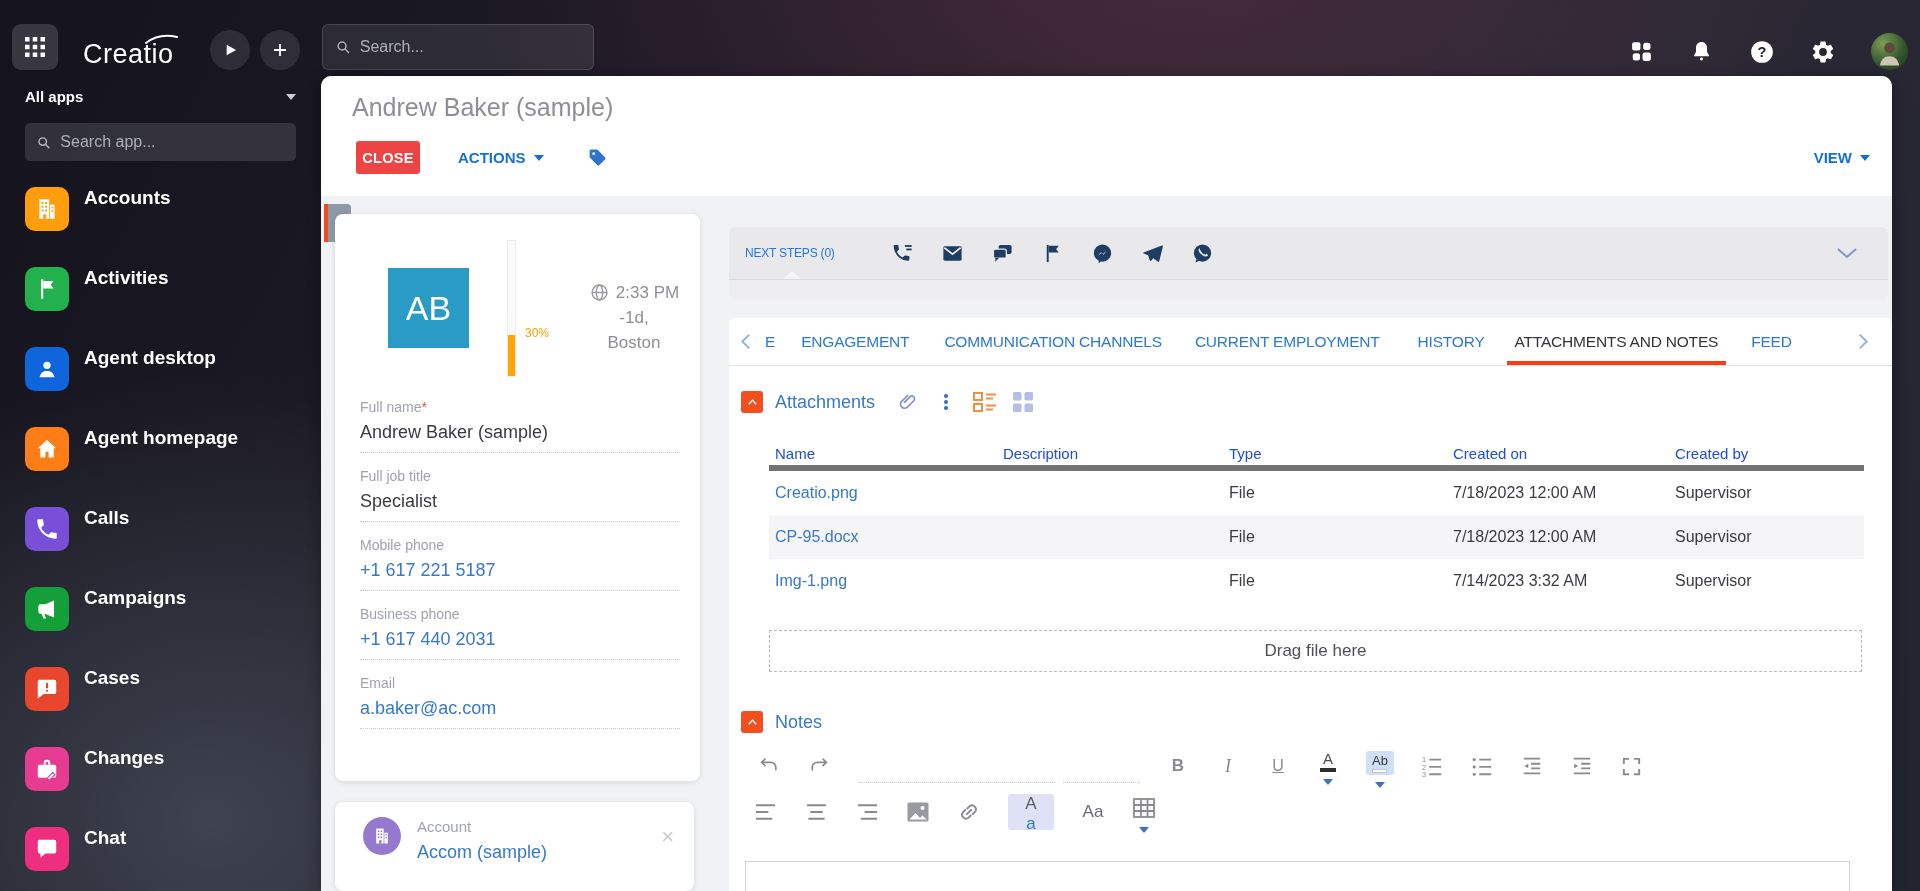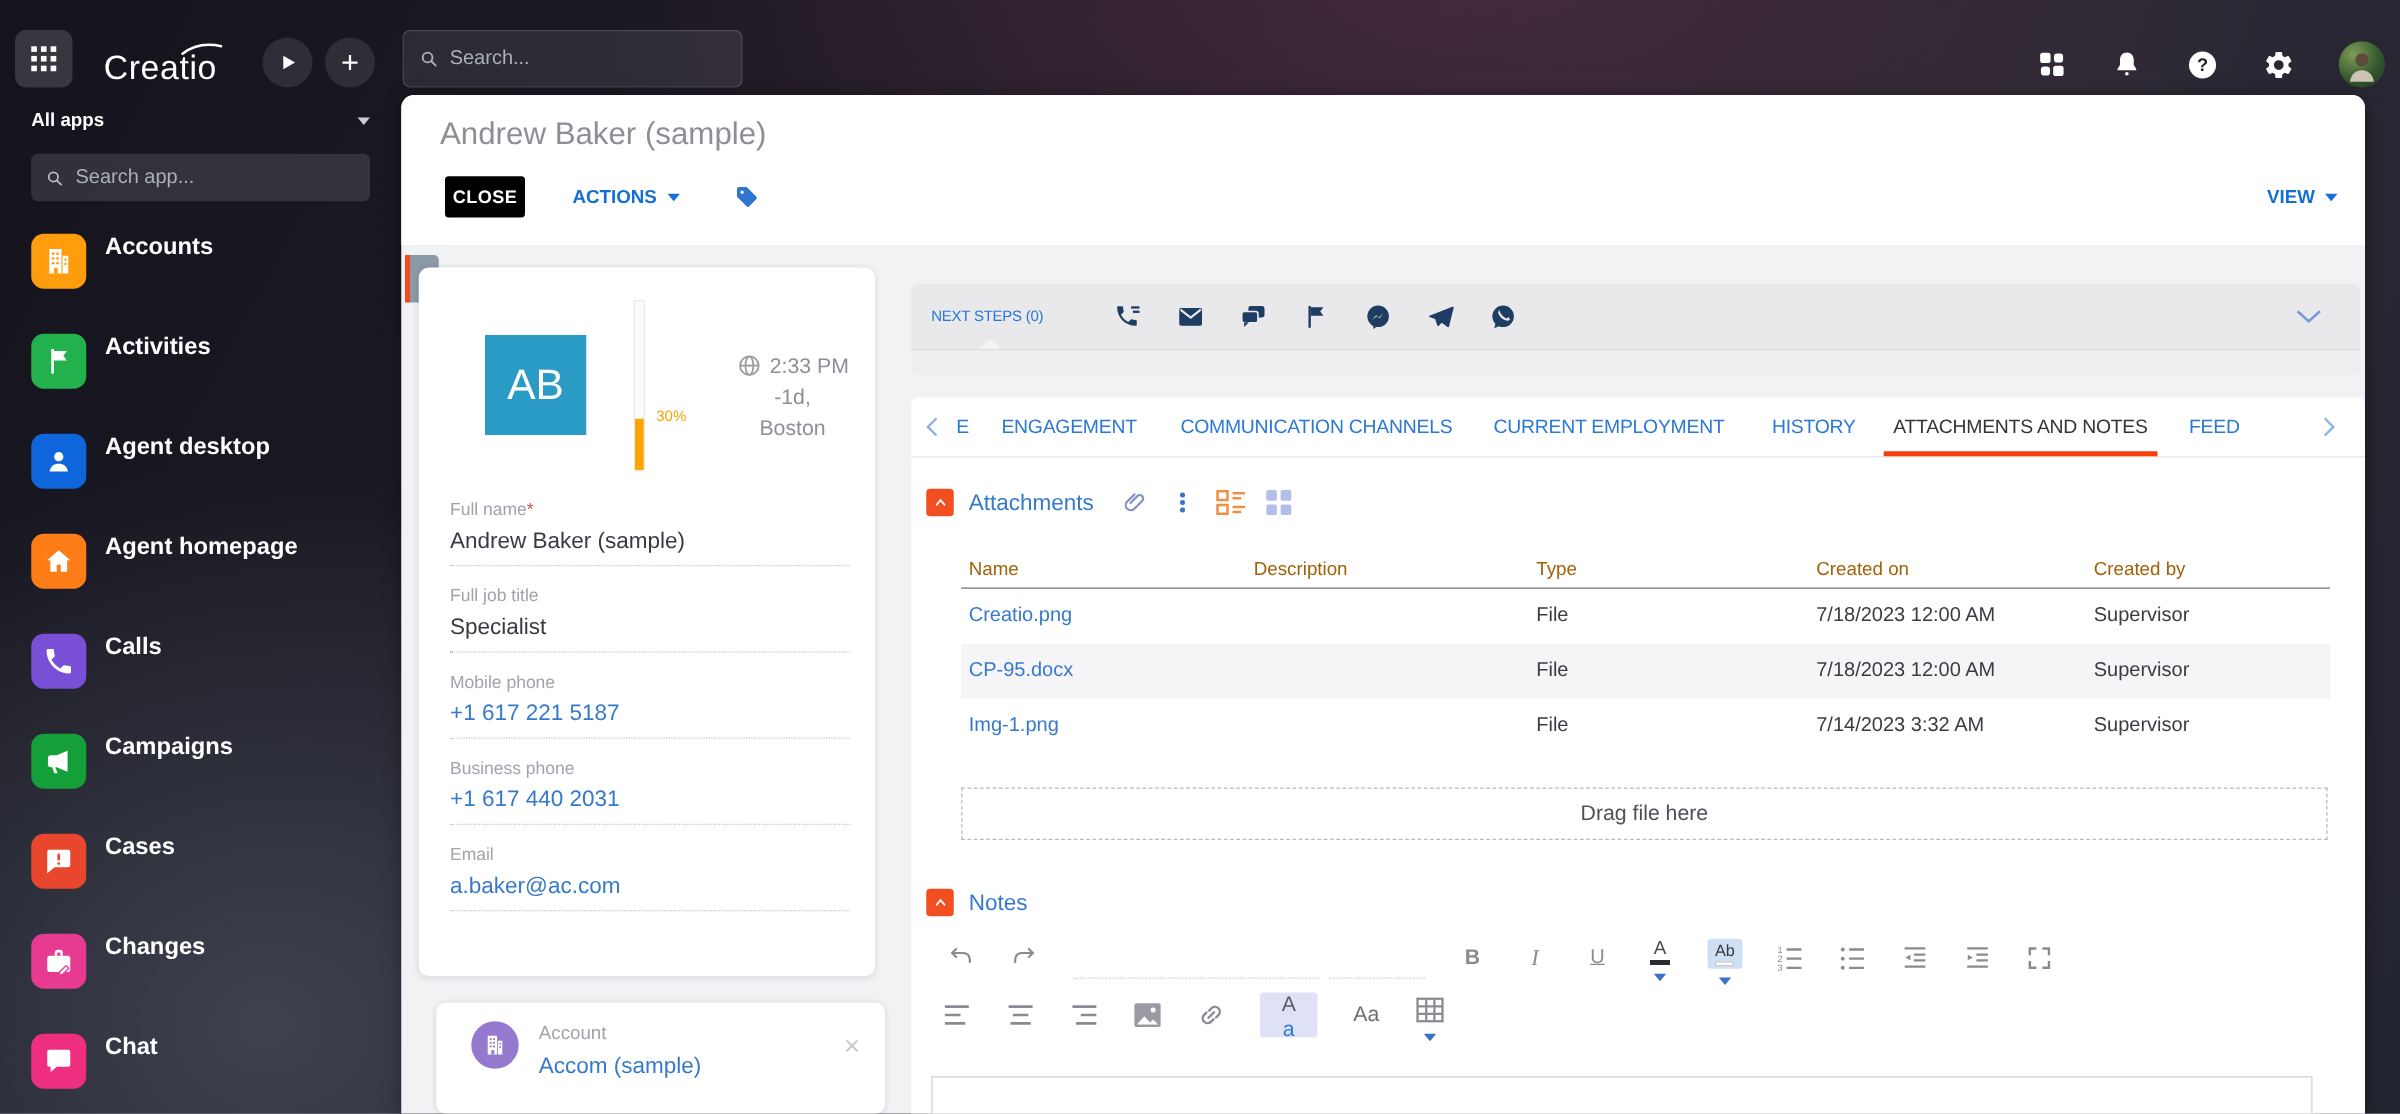--- a/index.html
+++ b/index.html
@@ -40,21 +40,21 @@
   .nav{margin-top:26px}
   .nav-item{display:flex;align-items:flex-start;height:80px;cursor:pointer}
   .app-icon{width:44px;height:44px;border-radius:10px;background:var(--c,#777);display:grid;place-items:center;flex:0 0 44px}
   .nav-item .lbl{margin-left:15px;font-size:19px;font-weight:600;color:#fff}
 
   
   .card{position:absolute;left:321px;top:76px;width:1571px;height:815px;background:#f1f2f4;border-radius:10px 10px 0 0;overflow:hidden;box-shadow:0 2px 14px rgba(0,0,0,.35)}
   .card-header{position:absolute;top:0;left:0;right:0;height:120px;background:#fff;border-radius:10px 10px 0 0}
   .page-title{position:absolute;left:31px;top:17px;font-size:25px;font-weight:400;color:#8e8e97}
   .btn-row{position:absolute;left:35px;top:65px;display:flex;align-items:center}
-  .close-btn{width:64px;height:33px;background:#000000;color:#fff;font-size:14.5px;font-weight:700;letter-spacing:.3px;border-radius:3px;display:grid;place-items:center}
+  .close-btn{width:64px;height:33px;background:#ef4444;color:#fff;font-size:14.5px;font-weight:700;letter-spacing:.3px;border-radius:3px;display:grid;place-items:center}
   .actions-btn{margin-left:38px;color:#1570d2;font-size:15px;font-weight:700;display:flex;align-items:center;gap:8px}
   .actions-btn .caret{color:#1570d2}
   .tag-btn{margin-left:44px;color:#2f74d0;display:grid;place-items:center}
   .view-btn{position:absolute;right:22px;top:73px;color:#1570d2;font-size:15px;font-weight:700;display:flex;align-items:center;gap:8px}
   .view-btn .caret{color:#1570d2}
 
   
   .collapse{position:absolute;left:3px;top:128px;height:38px;display:flex;cursor:pointer}
   .collapse .stripe{width:4px;background:#f3491d}
   .collapse .grip{width:23px;background:#8c99a6;border-radius:0 4px 4px 0;display:grid;place-items:center;color:#fff}
@@ -68,21 +68,21 @@
   .tz{position:absolute;left:236px;top:66px;width:126px;text-align:center;color:#8e8e96;font-size:17px;line-height:25px}
   .tz .row1{display:flex;align-items:center;justify-content:center;gap:6px}
   .fields{position:absolute;left:25px;top:185px;width:320px}
   .field{margin-bottom:15px}
   .field .flabel{font-size:14px;color:#a0a3ac}
   .field .req{color:#e05050}
   .field .fvalue{margin-top:7px;font-size:18px;color:#3a3a42;padding-bottom:9px;border-bottom:1px dotted #c6c9d2;cursor:text}
   .field .fvalue.link{color:#3779ca;cursor:pointer}
 
   
-  .account{position:absolute;left:28px;top:726px;width:359px;height:89px;background:#fff;border-radius:8px;box-shadow:0 1px 5px rgba(40,52,70,.14)}
+  .account{position:absolute;left:14px;top:726px;width:359px;height:89px;background:#fff;border-radius:8px;box-shadow:0 1px 5px rgba(40,52,70,.14)}
   .acc-ic{position:absolute;left:28px;top:15px;width:38px;height:38px;border-radius:50%;background:#9479cf;display:grid;place-items:center;color:#fff}
   .acc-label{position:absolute;left:82px;top:16px;font-size:15px;color:#a0a3ac}
   .acc-value{position:absolute;left:82px;top:40px;font-size:18px;color:#3779ca;cursor:pointer}
   .acc-close{position:absolute;right:20px;top:24px;font-size:22px;color:#c9c9cf;line-height:1}
 
   
   .ns-bar{position:absolute;left:408px;top:151px;width:1159px;height:52px;background:#e9e9eb;border-radius:6px 6px 0 0;display:flex;align-items:center}
   .ns-label{margin-left:16px;font-size:12px;color:#2676d9;letter-spacing:-.2px;cursor:pointer}
   .ns-icons{display:flex;align-items:center;gap:27px;margin-left:56px;color:#1d3d63}
   .ns-icons button{color:#1d3d63;display:grid;place-items:center}
@@ -105,21 +105,21 @@
   .sec-toggle{width:22px;height:22px;border-radius:3px;background:#f14f1f;display:grid;place-items:center;color:#fff}
   .sec-title{margin-left:12px;font-size:18px;color:#3779ca;cursor:pointer}
   .clip{margin-left:22px;color:#8292cc;display:grid;place-items:center}
   .kebab{margin-left:24px;display:flex;flex-direction:column;gap:2.5px;align-items:center;padding:2px}
   .kebab i{width:3.5px;height:3.5px;border-radius:50%;background:#3b73c9}
   .vlist{margin-left:22px;color:#ef8f45;display:grid;place-items:center}
   .vgrid{margin-left:13px;color:#b3bfe8;display:grid;place-items:center}
 
   .table{margin:26px 0 0 40px;width:1095px;font-size:16px}
   .thead,.trow{display:grid;grid-template-columns:228px 226px 224px 222px 1fr;align-items:center}
-  .thead{height:30px;color:#a16207;font-size:15px;border-bottom:1px solid #737373}
+  .thead{height:30px;color:#1d4ed8;font-size:15px;border-bottom:6px solid #737373}
   .thead>div,.trow>div{padding-left:6px}
   .trow{height:44px;color:#3b3b43;cursor:pointer}
   .trow.alt{background:#f5f5f7}
   .trow .fname{color:#3779ca}
 
   .dropzone{margin:27px 0 0 40px;width:1093px;height:42px;border:1px dashed #b9b9bf;display:grid;place-items:center;font-size:17px;color:#4f4f57;cursor:pointer}
 
   .tb{display:flex;align-items:center;margin-left:28px;color:#8a8a92}
   .tb1{margin-top:16px;height:34px;gap:26px}
   .tb2{margin-top:10px;height:38px;margin-left:24px;gap:27px}

